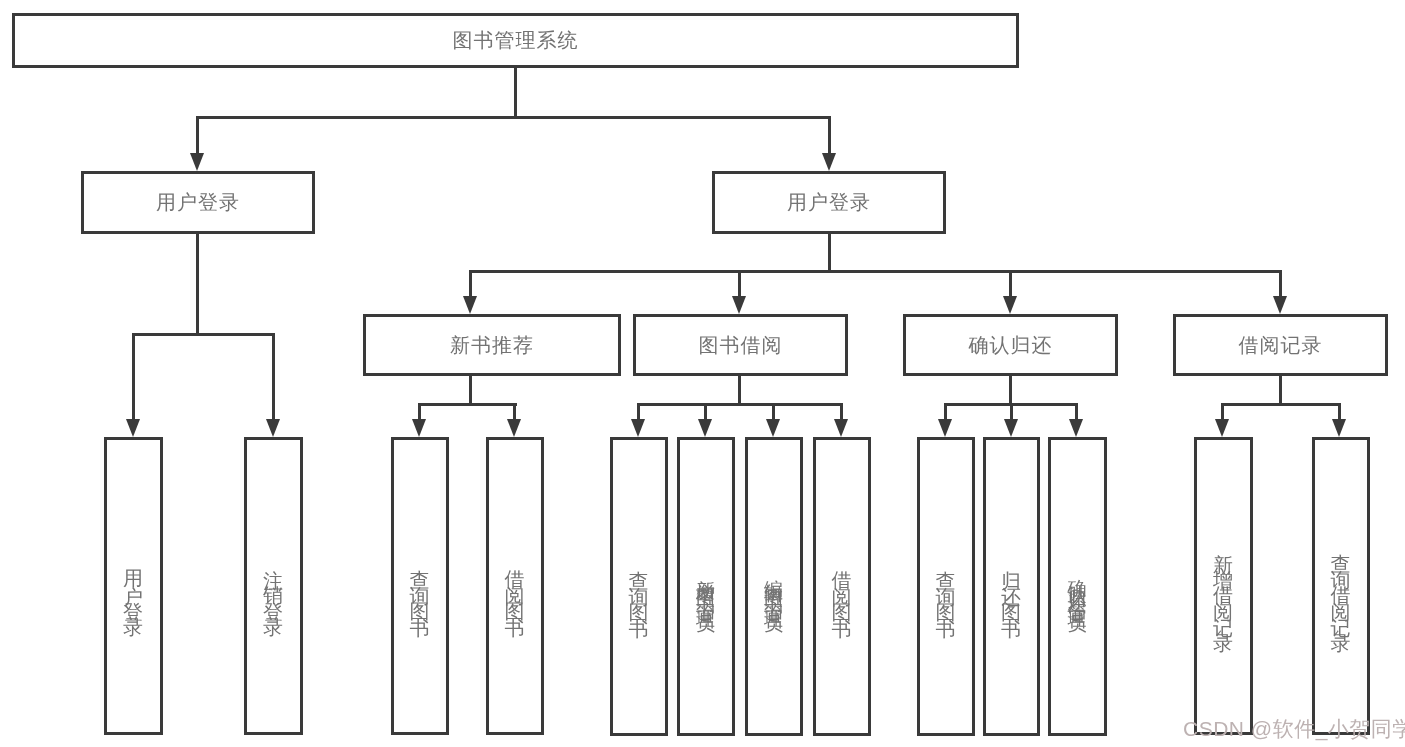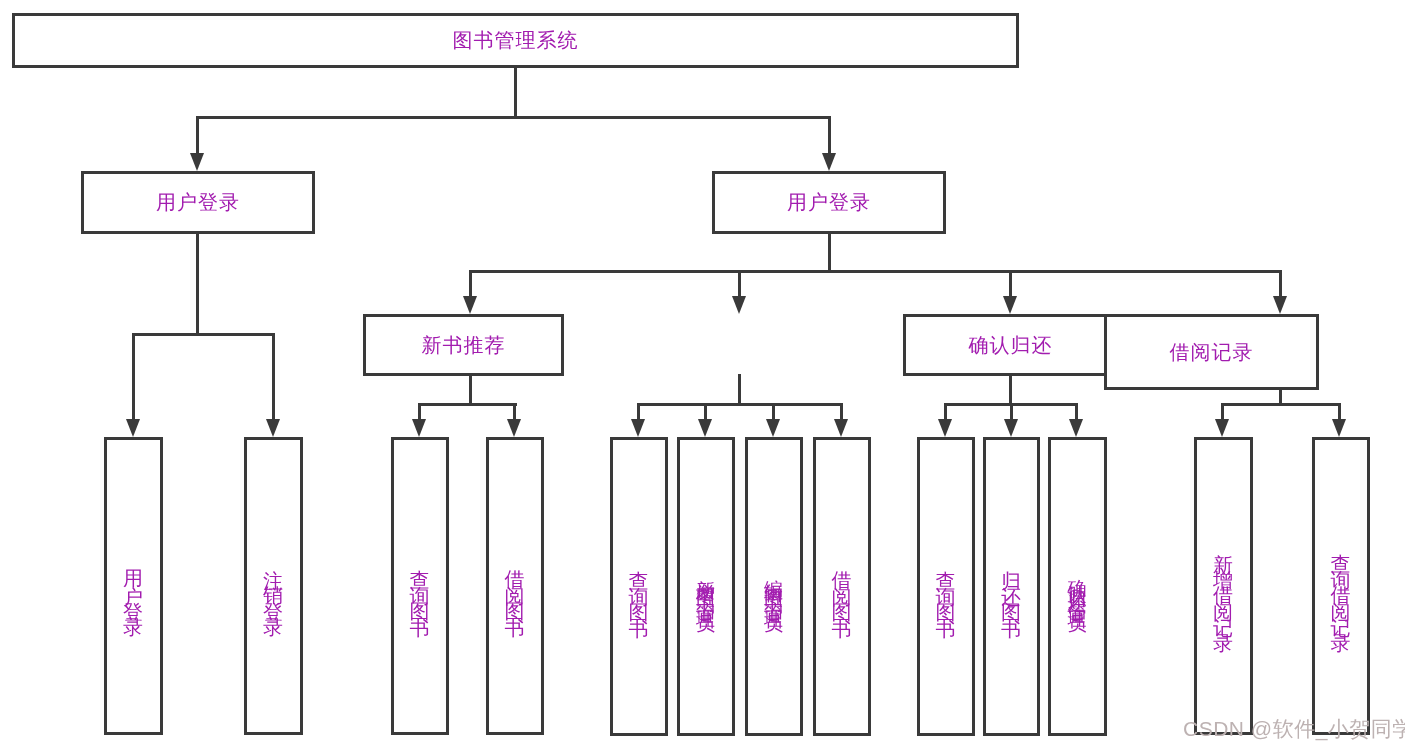--- a/index.html
+++ b/index.html
@@ -5,21 +5,21 @@
   html,body{margin:0;padding:0;}
   body{
     width:1405px;height:747px;position:relative;background:#ffffff;
     font-family:"Liberation Sans","DejaVu Sans",sans-serif;
     color:#3a3a3a;overflow:hidden;
   }
   .canvas{position:absolute;inset:0;}
   .box{
     position:absolute;box-sizing:border-box;background:#ffffff;
     border:3px solid #3a3a3a;display:flex;align-items:center;justify-content:center;
-    font-size:20px;letter-spacing:1px;color:#a21caf;z-index:2;
+    font-size:20px;letter-spacing:1px;color:#737373;z-index:2;
   }
   .leaf{z-index:2;}
   .vlabel{
     writing-mode:vertical-lr;text-orientation:upright;
     letter-spacing:16px;line-height:1;font-size:20px;
     display:block;
   }
   .vlabel.tight{letter-spacing:5px;font-size:19px;}
   .line{position:absolute;background:#3a3a3a;z-index:1;}
   .arrow{
@@ -41,27 +41,30 @@
     <span>图书管理系统</span>
   </div>
 
   <div class="box" style="left:81px;top:171px;width:234px;height:63px;">
     <span>用户登录</span>
   </div>
   <div class="box" style="left:712px;top:171px;width:234px;height:63px;">
     <span>用户登录</span>
   </div>
 
-  <div class="box" style="left:363px;top:314px;width:201px;height:62px;">
+  <div class="box" style="left:363px;top:314px;width:258px;height:62px;">
     <span>新书推荐</span>
+  </div>
+  <div class="box" style="left:633px;top:314px;width:215px;height:62px;">
+    <span>图书借阅</span>
   </div>
   <div class="box" style="left:903px;top:314px;width:215px;height:62px;">
     <span>确认归还</span>
   </div>
-  <div class="box" style="left:1104px;top:314px;width:215px;height:76px;justify-content:center;">
+  <div class="box" style="left:1173px;top:314px;width:215px;height:62px;justify-content:center;">
     <span>借阅记录</span>
   </div>
 
   <div class="box leaf" style="left:104px;top:437px;width:59px;height:298px;">
     <span class="vlabel">用户登录</span>
   </div>
   <div class="box leaf" style="left:244px;top:437px;width:59px;height:298px;">
     <span class="vlabel">注销登录</span>
   </div>
 

